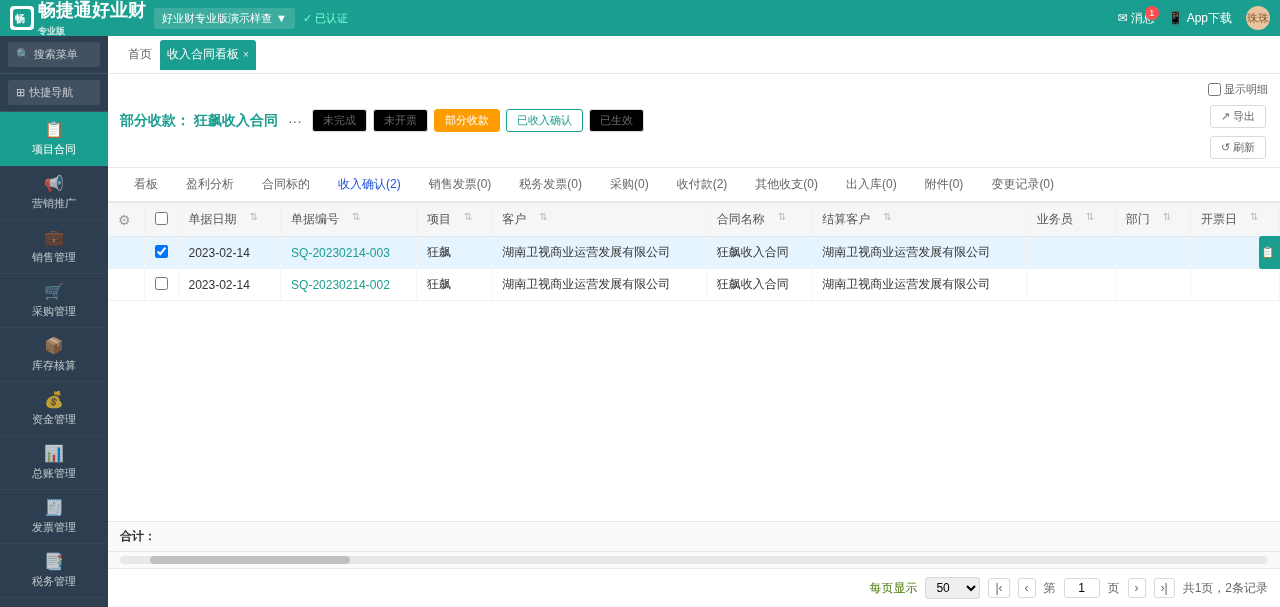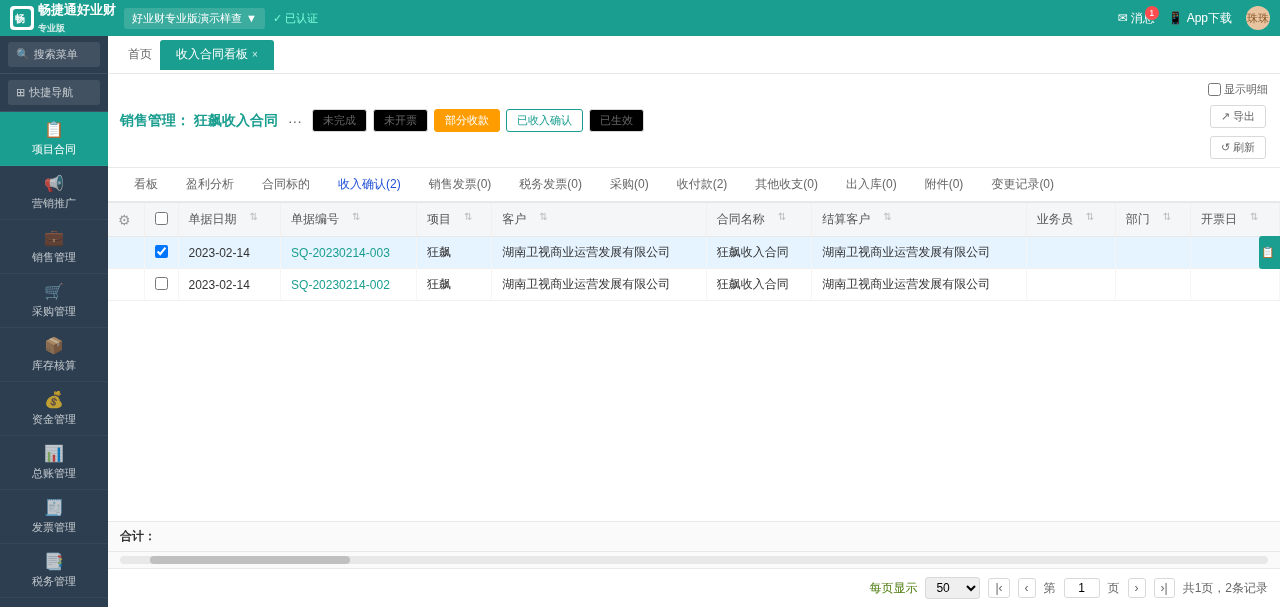--- a/index.html
+++ b/index.html
@@ -31,21 +31,21 @@
     .sidebar-nav-btn button { width: 100%; background: rgba(255,255,255,0.1); border: none; color: rgba(255,255,255,0.7); padding: 5px 8px; border-radius: 3px; cursor: pointer; font-size: 11px; display: flex; align-items: center; gap: 4px; }
     .sidebar-item { display: flex; flex-direction: column; align-items: center; padding: 8px 4px; cursor: pointer; color: rgba(255,255,255,0.7); border-bottom: 1px solid rgba(255,255,255,0.05); transition: background 0.2s; }
     .sidebar-item.active { background: #1a9e8f; color: white; }
     .sidebar-item-icon { font-size: 16px; margin-bottom: 3px; }
     .sidebar-item-label { font-size: 11px; text-align: center; }
 
     
     .content-header { background: white; border-bottom: 1px solid #e8e8e8; padding: 0 12px; display: flex; align-items: center; gap: 0; height: 38px; flex-shrink: 0; }
     .breadcrumb-item { color: #666; font-size: 12px; padding: 0 8px; cursor: pointer; }
     .breadcrumb-separator { color: #ccc; }
-    .tab-active-btn { background: #1a9e8f; color: white; border: none; border-radius: 3px 3px 0 0; padding: 6px 16px; font-size: 12px; cursor: pointer; display: flex; align-items: center; gap: 4px; height: 30px; }
+    .tab-active-btn { background: #1a9e8f; color: white; border: none; border-radius: 3px 3px 0 0; padding: 6px 7px; font-size: 12px; cursor: pointer; display: flex; align-items: center; gap: 4px; height: 30px; }
     .tab-close { font-size: 10px; opacity: 0.8; }
 
     
     .content-nav { display: flex; align-items: center; justify-content: space-between; padding: 8px 12px; background: white; border-bottom: 1px solid #e8e8e8; flex-shrink: 0; }
     .contract-title { font-size: 14px; font-weight: bold; color: #333; }
     .contract-title span { color: #1a9e8f; }
     .status-buttons { display: flex; gap: 6px; }
     .status-btn { border: 1px solid #d9d9d9; background: #000000; padding: 3px 10px; border-radius: 3px; font-size: 11px; cursor: pointer; color: #666; }
     .status-btn.partial { background: #ff9c00; color: white; border-color: #ff9c00; }
     .status-btn.confirmed { background: white; color: #1a9e8f; border-color: #1a9e8f; }
@@ -103,21 +103,21 @@
   <div class="top-bar">
     <div class="top-bar-left">
       <div class="app-logo">
         <div class="app-logo-icon">
           <svg viewBox="0 0 18 18" fill="none">
             <rect width="18" height="18" rx="3" fill="#1a9e8f"></rect>
             <text x="2" y="13" font-size="10" fill="white" font-weight="bold">畅</text>
           </svg>
         </div>
         <div>
-          <span style="font-size:13px;">畅捷通好业财</span>
+          <span style="font-size:18px;">畅捷通好业财</span>
           <br>
           <span style="font-size:9px;opacity:0.8;">专业版</span>
         </div>
       </div>
       <div class="company-selector">
         <span>好业财专业版演示样查</span>
         <span>▼</span>
       </div>
       <div class="certified-badge">
         <span>✓</span>
@@ -214,21 +214,21 @@
         <div class="window-controls">
           <button class="win-btn">‹</button>
           <button class="win-btn">›</button>
           <button class="win-btn">×</button>
         </div>
       </div>
 
       <div class="content-nav">
         <div style="display:flex;align-items:center;gap:10px;">
           <div class="contract-title">
-            <span>销售管理：</span>
+            <span>部分收款：</span>
             <span style="color:#1a9e8f;">狂飙收入合同</span>
           </div>
           <button class="more-btn">···</button>
           <div class="status-buttons">
             <button class="status-btn">未完成</button>
             <button class="status-btn">未开票</button>
             <button class="status-btn partial">部分收款</button>
             <button class="status-btn confirmed">已收入确认</button>
             <button class="status-btn">已生效</button>
           </div>

